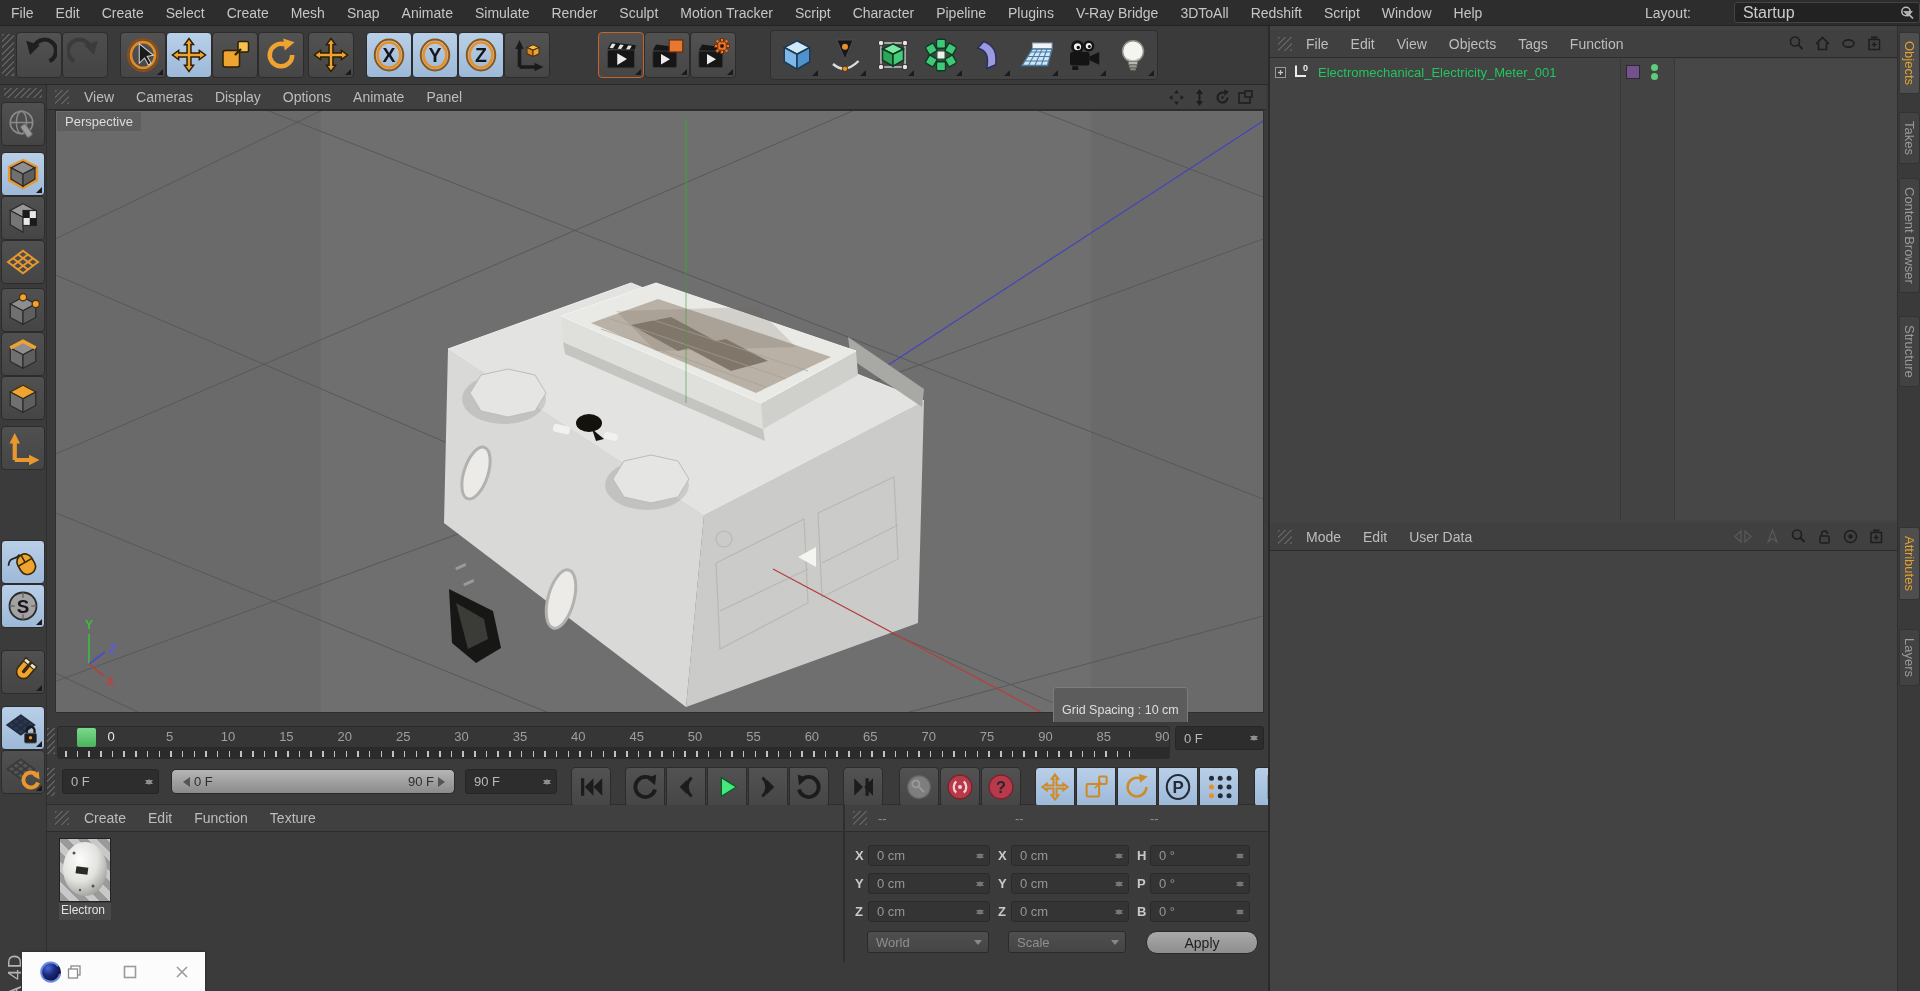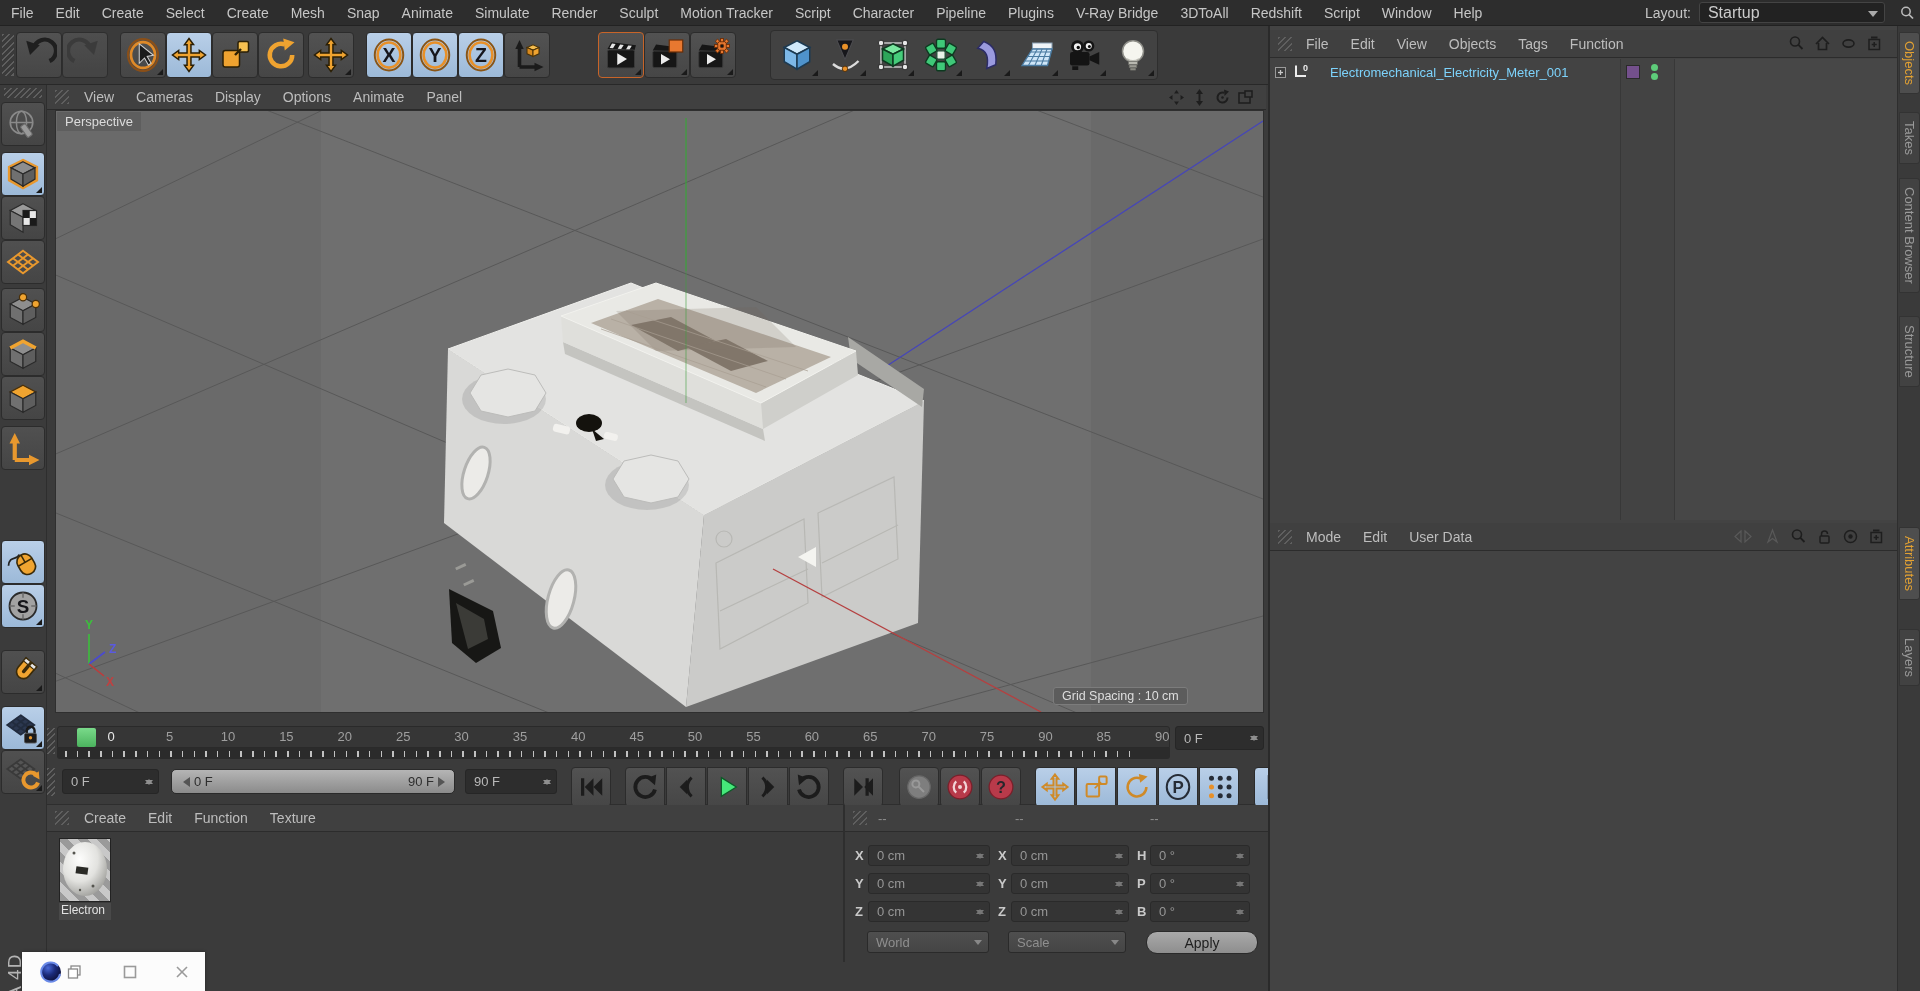--- a/index.html
+++ b/index.html
@@ -3,21 +3,21 @@
 <meta charset="utf-8">
 <style>
 *{margin:0;padding:0;box-sizing:border-box;}
 html,body{width:1920px;height:991px;overflow:hidden;background:#3b3b3b;font-family:"Liberation Sans",sans-serif;}
 .abs{position:absolute;}
 #root{position:absolute;inset:0;width:1920px;height:991px;background:#3b3b3b;color:#c9c9c9;}
 .grip{background-image:repeating-linear-gradient(135deg,#5f5f5f 0 1.5px,rgba(0,0,0,0) 1.5px 4.5px);}
 
 #menubar{left:0;top:0;width:1920px;height:26px;background:#2d2d2d;border-bottom:1px solid #222;display:flex;align-items:center;font-size:14px;color:#c6c6c6;}
 #menubar .mi{padding:0 11px;}
-#layoutwrap{position:absolute;left:1645px;top:2px;display:flex;align-items:center;}
+#layoutwrap{position:absolute;left:1645px;top:2px;display:flex;align-items:center;gap:35px;}
 #layoutsel{width:186px;height:21px;background:#222;border:1px solid #444;border-radius:3px;margin-left:8px;display:flex;align-items:center;padding:0 8px;color:#ccc;position:relative;}
 #layoutsel .arr{position:absolute;right:6px;top:8px;width:0;height:0;border:5px solid transparent;border-top:6px solid #aaa;}
 
 #toolbar{left:0;top:26px;width:1920px;height:59px;background:#3a3a3a;border-bottom:1px solid #282828;}
 .tbtn{position:absolute;top:6px;width:46px;height:46px;background:linear-gradient(#525252,#464646);border:1px solid #2c2c2c;border-radius:4px;display:flex;align-items:center;justify-content:center;}
 .tbtn.blue{background:linear-gradient(#b9cfe8,#9cb9d8);}
 .tbtn.dis{opacity:.85;}
 .tbtn svg{width:36px;height:36px;}
 .tri::after{content:"";position:absolute;right:2px;bottom:2px;border-left:6px solid transparent;border-bottom:6px solid #1a1a1a;}
 
@@ -29,21 +29,21 @@
 #brandv .mx{writing-mode:vertical-rl;transform:rotate(180deg);font-weight:bold;font-size:21px;color:#ececec;letter-spacing:1px;}
 #brandv .c4{writing-mode:vertical-rl;transform:rotate(180deg);font-size:19px;color:#b4b4b4;margin-left:0px;letter-spacing:1px;}
 
 #vpmenu{left:47px;top:85px;width:1219px;height:25px;background:#404040;display:flex;align-items:center;font-size:14px;color:#bdbdbd;border-bottom:1px solid #2a2a2a;}
 #vpmenu .mi{padding:0 11px;}
 #vpmenu .vgrip{width:14px;height:14px;margin:0 4px 0 8px;}
 #vpicons{position:absolute;left:1168px;top:89px;display:flex;gap:6px;}
 #vpicons svg{width:17px;height:17px;}
 #vpcanvas{left:55px;top:110px;width:1209px;height:603px;background:#6f6f6f;border:1px solid #2f2f2f;}
 #vplabel{left:57px;top:112px;background:#5e5e5e;color:#dcdcdc;font-size:13px;padding:2px 8px;}
-#gridlabel{left:1053px;top:687px;background:#5c5c5c;border:1px solid #7c7c7c;border-radius:3px;color:#dedede;font-size:12.5px;padding:1px 8px;}
+#gridlabel{left:1053px;top:687px;background:#5c5c5c;border:1px solid #7c7c7c;border-radius:3px;color:#dedede;font-size:12.5px;padding:15px 8px;}
 
 #timeline{left:47px;top:722px;width:1219px;height:38px;background:#3b3b3b;}
 #tl-ruler{position:absolute;left:10px;top:4px;width:1113px;height:22px;background:#363636;border:1px solid #2a2a2a;border-radius:3px 3px 0 0;}
 #tl-marker{position:absolute;left:19px;top:1px;width:19px;height:19px;background:linear-gradient(#7ada8a,#4bb35e);border-radius:2px;}
 #tl-nums{position:absolute;left:24px;top:2px;display:flex;}
 #tl-nums span{width:58.4px;text-align:center;font-size:13px;color:#9f9f9f;}
 #tl-nums span:first-child{color:#e8e8e8;}
 #tl-ticks{position:absolute;left:10px;top:26px;width:1113px;height:11px;background:#2b2b2b;border-radius:0 0 3px 3px;overflow:hidden;display:flex;align-items:center;padding-left:8px;}
 #tl-ticks i{width:1.5px;height:6px;background:#c2c2c2;margin-right:10.2px;flex:none;}
 .framefld{position:absolute;background:#2d2d2d;border:1px solid #262626;border-radius:3px;color:#b9b9b9;font-size:13px;display:flex;align-items:center;padding:0 8px;}
@@ -91,21 +91,21 @@
 #rightcol{left:1268px;top:26px;width:629px;height:965px;background:#434343;border-left:2px solid #2a2a2a;}
 .pmenu{position:absolute;left:0;width:100%;height:28px;background:#404040;border-bottom:1px solid #2c2c2c;display:flex;align-items:center;font-size:14px;color:#bdbdbd;}
 .pmenu .mi{padding:0 11px;}
 .pmenu .vgrip{width:14px;height:14px;margin:0 3px 0 8px;}
 #objmenu{top:4px;}
 #objlist{position:absolute;left:0;top:33px;width:100%;height:461px;background:#434343;}
 #objlist .col1{position:absolute;left:350px;top:0;width:1px;height:100%;background:#383838;}
 #objlist .col2{position:absolute;left:404px;top:0;width:1px;height:100%;background:#383838;}
 #objlist .colr{position:absolute;left:405px;top:0;width:224px;height:100%;background:#474747;}
 #objrow{position:absolute;left:0;top:2px;width:350px;height:22px;display:flex;align-items:center;}
-#objrow .nm{font-size:13px;color:#7dd3fc;margin-left:20px;white-space:nowrap;}
+#objrow .nm{font-size:13px;color:#22c55e;margin-left:8px;white-space:nowrap;}
 #layerchip{position:absolute;left:356px;top:6px;width:14px;height:14px;background:#74508c;border:1px solid #2a2a2a;}
 .gdot{position:absolute;left:381px;width:7px;height:7px;border-radius:50%;background:#5ecc7a;}
 #attrmenu{top:497px;align-items:center;}
 #attrbody{position:absolute;left:0;top:526px;width:100%;height:433px;background:#434343;}
 #attricons,#objicons{position:absolute;display:flex;gap:9px;align-items:center;}
 #objicons{right:14px;top:9px;}
 #attricons{right:12px;top:502px;}
 #attricons svg,#objicons svg{width:17px;height:17px;}
 
 #tabstrip{left:1897px;top:26px;width:23px;height:965px;background:#3a3a3a;border-left:1px solid #2e2e2e;}

